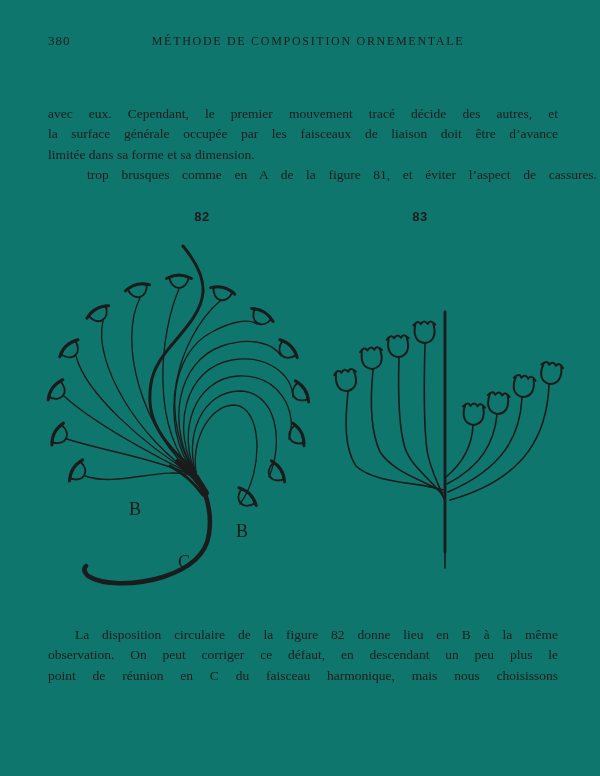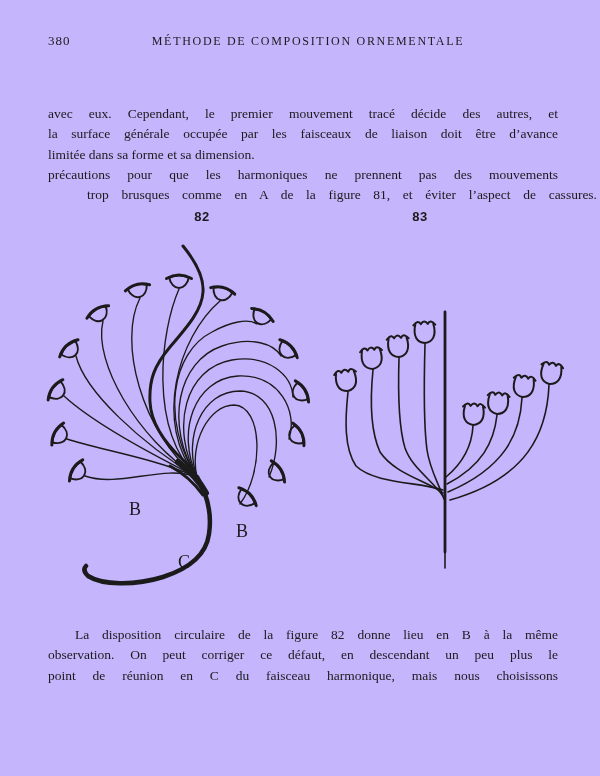--- a/index.html
+++ b/index.html
@@ -1,17 +1,17 @@
 <!DOCTYPE html>
 <html><head>
 <meta charset="utf-8">
 <style>
   html,body{margin:0;padding:0;background:#fcfcfa;}
   .page{
-    position:relative;width:600px;height:776px;background:#c4b5fd;
+    position:relative;width:600px;height:776px;background:#0f766e;
     font-family:"Liberation Serif",serif;color:#1b1b1b;overflow:hidden;
   }
   
   .hdr-num{position:absolute;left:48px;top:33px;font-size:13px;letter-spacing:1px;}
   .hdr-title{position:absolute;left:16px;right:0;top:34px;text-align:center;
     font-size:12px;letter-spacing:1.7px;}
   
   .tblock{position:absolute;left:48px;width:510px;font-size:13.5px;}
   .tb1{top:60px;}
   .tb2{top:625px;}
@@ -40,21 +40,20 @@
 
 <div class="page">
 
   <div class="hdr-num">380</div>
   <div class="hdr-title">MÉTHODE DE COMPOSITION ORNEMENTALE</div>
 
   <div class="tblock tb1">
     <div class="line fill" style="word-spacing: 12.7297px; margin-top: 44px;">avec eux. Cependant, le premier mouvement tracé décide des autres, et</div>
     <div class="line fill" style="word-spacing: 10.2116px;">la surface générale occupée par les faisceaux de liaison doit être d’avance</div>
     <div class="line">limitée dans sa forme et sa dimension.</div>
-    <div class="line fill" style="word-spacing: 13.7188px;">précautions pour que les harmoniques ne prennent pas des mouvements</div>
     <div class="line fill" style="word-spacing: 9.26923px; margin-left: 39px;">trop brusques comme en A de la figure 81, et éviter l’aspect de cassures.</div>
   </div>
 
   <span class="fig-num fn82">82</span>
   <span class="fig-num fn83">83</span>
 
   <svg class="figsvg svg82" width="300" height="365" viewBox="30 240 300 365" aria-hidden="true">
     <defs>
       <g id="cup82">
         <path class="w2" d="M -10,-12 C -8.5,-5 -4.5,-1 0,-1 C 4.5,-1 8.5,-5 10,-12"></path>

